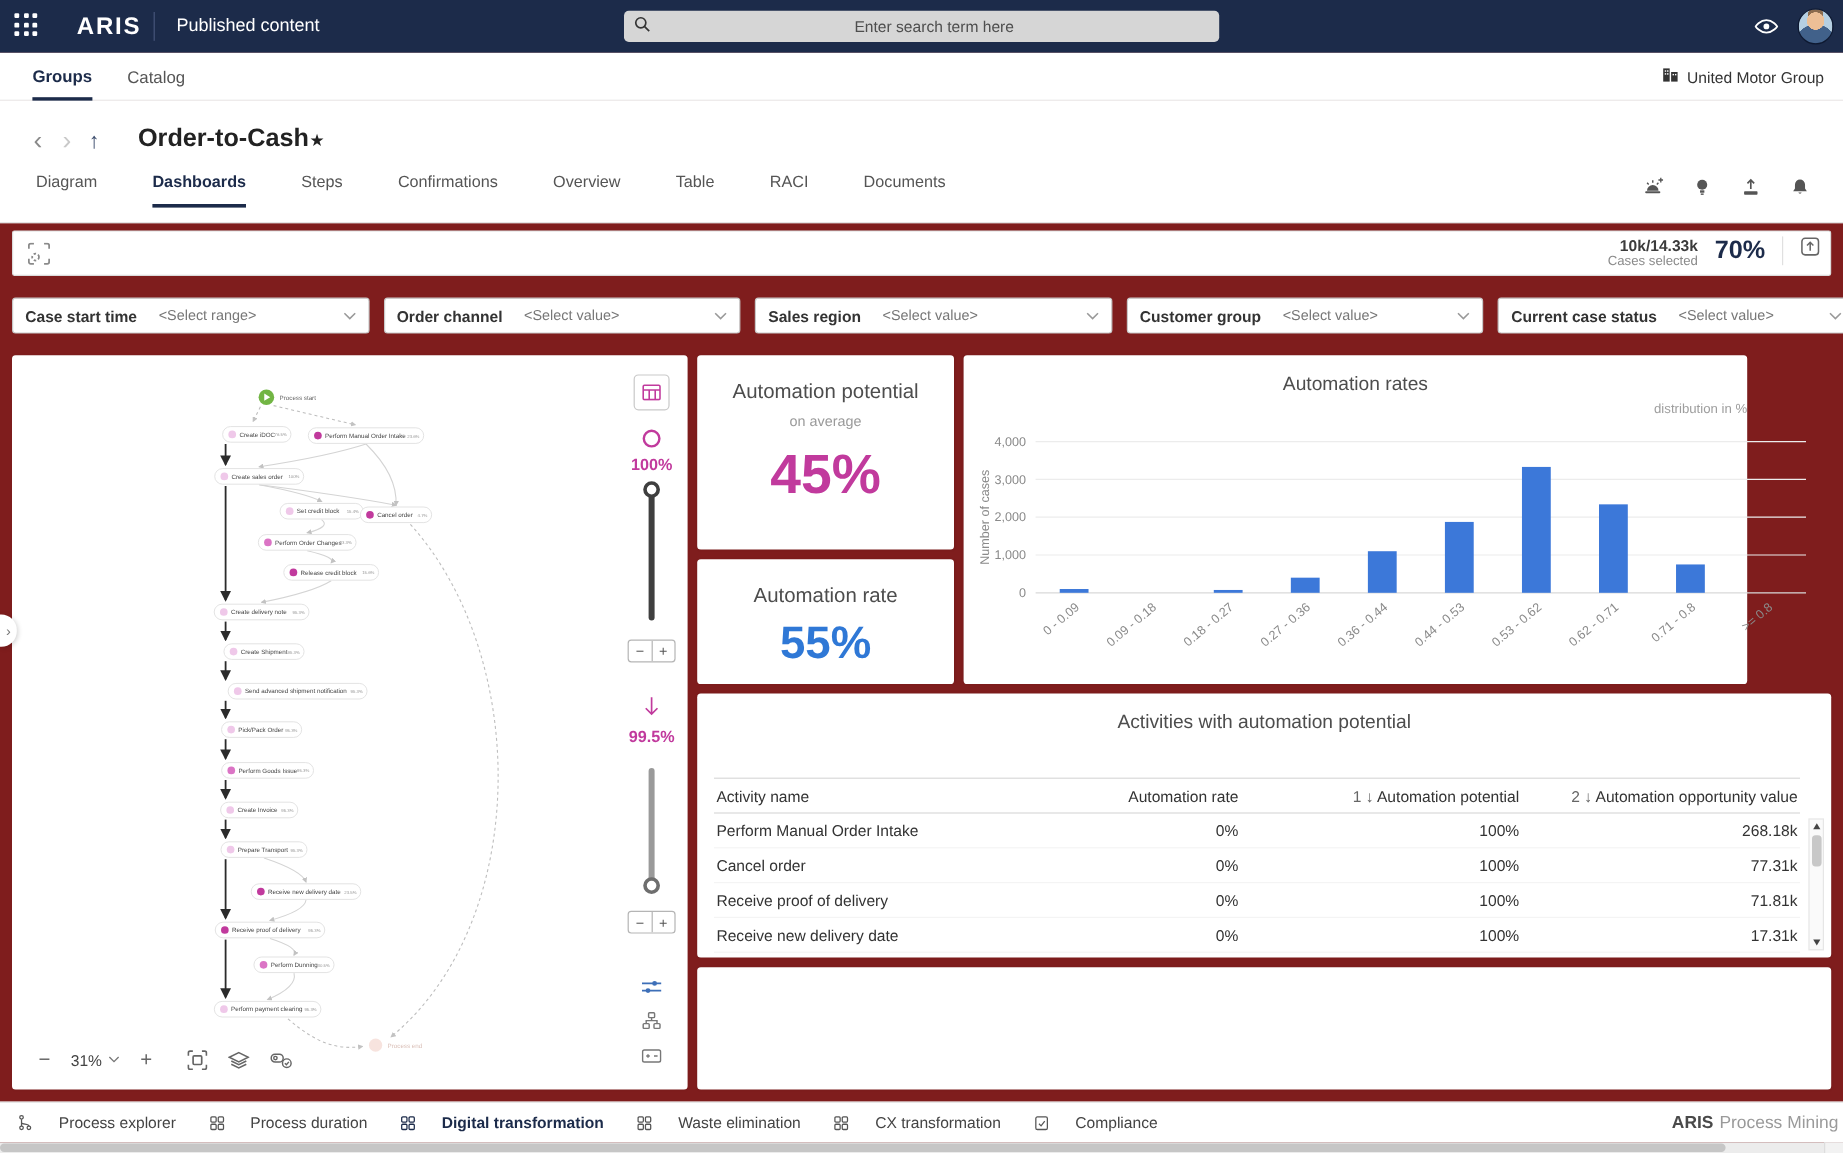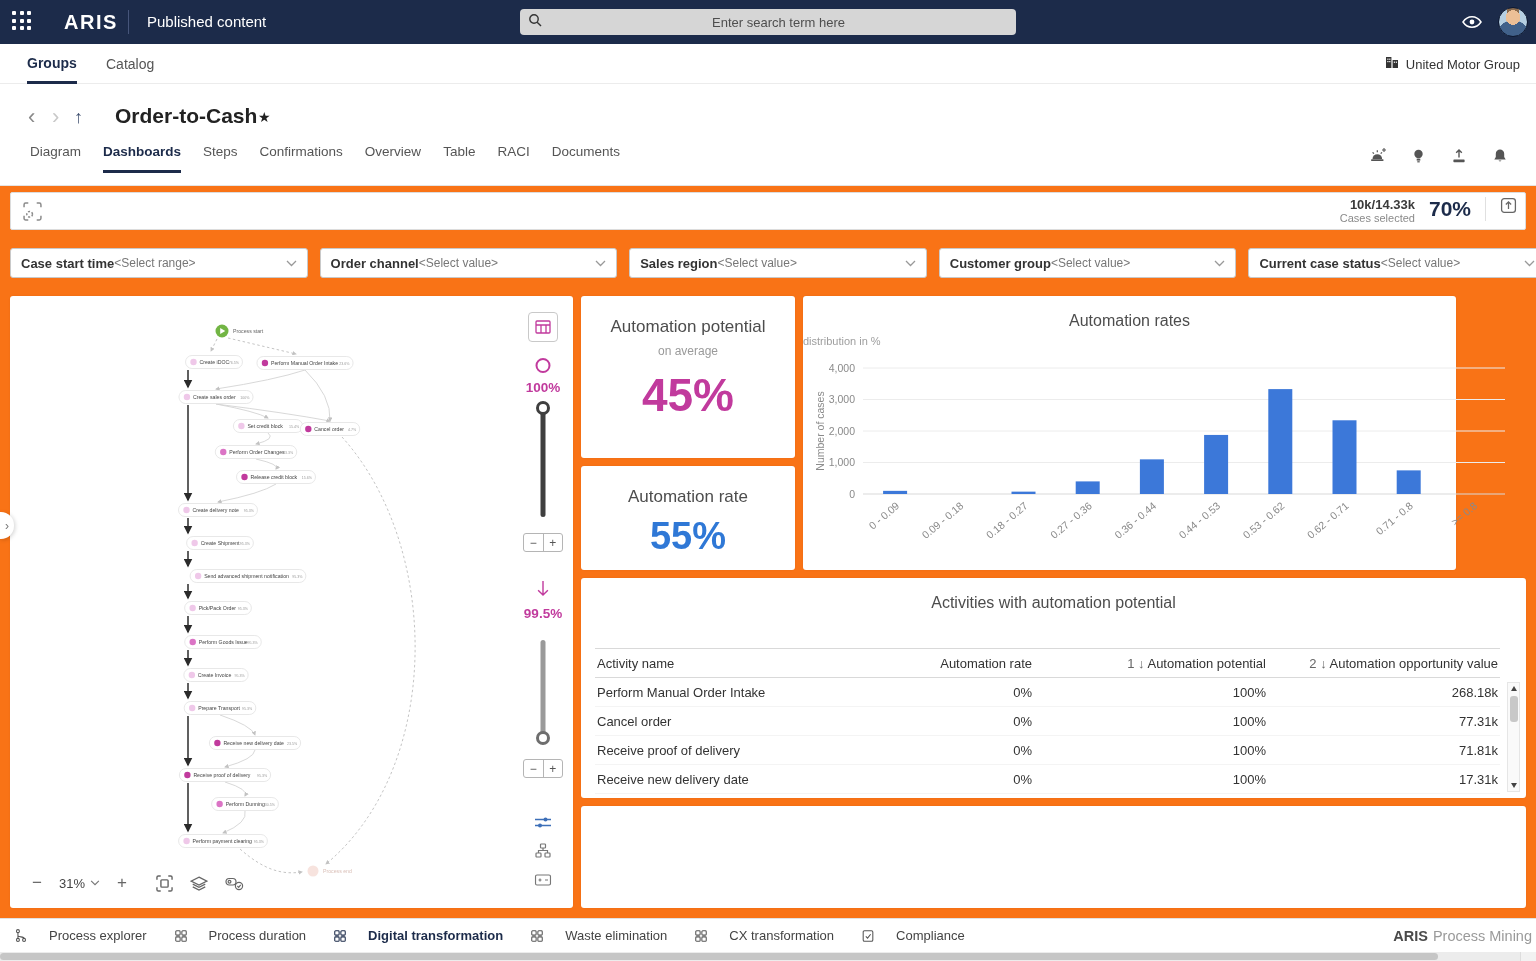--- a/index.html
+++ b/index.html
@@ -1,17 +1,17 @@
 <!DOCTYPE html>
 <html><head>
 <meta charset="utf-8">
 <style>
   * { margin:0; padding:0; box-sizing:border-box; }
   body { font-family:"Liberation Sans", sans-serif; background:#9aa0a6; }
-  .app { position:relative; width:1536px; height:961px; background:#f97316; overflow:hidden; }
+  .app { position:relative; width:1536px; height:961px; background:#7f1d1d; overflow:hidden; }
 
   
   .topbar { position:absolute; left:0; top:0; width:1536px; height:44px; background:#1C2B4A; display:flex; align-items:center; }
   .waffle { position:absolute; left:12px; top:11px; display:grid; grid-template-columns:repeat(3,4px); grid-template-rows:repeat(3,4px); gap:3.5px; cursor:pointer; }
   .waffle i { width:4px; height:4px; background:#fff; border-radius:1px; }
   .brand { position:absolute; left:64px; top:11px; color:#fff; font-size:20px; font-weight:700; letter-spacing:1.5px; }
   .top-div { position:absolute; left:128px; top:10px; width:1px; height:24px; background:#46557a; }
   .section { position:absolute; left:147px; top:13px; color:#fff; font-size:15px; }
   .search { position:absolute; left:520px; top:9px; width:496px; height:26px; background:#d6d6d6; border-radius:4px; display:flex; align-items:center; padding:0 8px; }
   .search input { flex:1; border:0; background:transparent; outline:none; font-size:13px; color:#222; margin-left:7px; font-family:inherit;text-align:center; }
@@ -29,41 +29,41 @@
   .nav-tab { position:absolute; top:0; height:40px; display:flex; align-items:center; font-size:14px; color:#555; cursor:pointer; }
   .nav-tab.active { color:#1C2B4A; font-weight:700; border-bottom:3px solid #1C2B4A; }
   .tenant { position:absolute; right:16px; top:0; height:40px; display:flex; align-items:center; gap:7px; font-size:13px; color:#333; cursor:pointer; }
 
   
   .titlebar { position:absolute; left:0; top:84px; width:1536px; height:102px; background:#fff; border-bottom:1px solid #e4e4e4; }
   .hist { position:absolute; top:22px; font-size:22px; line-height:22px; cursor:pointer; }
   .up-arrow { position:absolute; left:74px; top:24px; font-size:18px; line-height:18px; color:#3E4E6E; font-weight:700; cursor:pointer; }
   .page-title { position:absolute; left:115px; top:20px; font-size:21px; font-weight:600; color:#222; }
   .fav-star { position:absolute; top:25px; font-size:14px; color:#222; cursor:pointer; }
-  .page-tabs { position:absolute; left:30px; top:60px; display:flex; gap:22px; }
+  .page-tabs { position:absolute; left:30px; top:60px; display:flex; gap:46px; }
   .ptab { font-size:13.5px; color:#555; padding-bottom:11px; cursor:pointer; }
   .ptab.active { color:#1C2B4A; font-weight:700; border-bottom:3px solid #1C2B4A; }
   .tb-icons { position:absolute; right:28px; top:64px; display:flex; gap:25px; color:#555; }
   .tb-icons span { cursor:pointer; }
 
   
   .seltool { position:absolute; left:10px; top:192px; width:1516px; height:38px; background:#fff; border:1px solid #dcdcdc; border-radius:2px; display:flex; align-items:center; }
   .scan { margin-left:12px; cursor:pointer; display:flex; }
   .sel-right { margin-left:auto; display:flex; gap:14px; padding-right:8px; }
   .cases { text-align:right; line-height:1.2; }
   .cases .frac { font-size:13px; font-weight:700; color:#3b3b3b; }
   .cases .lbl { font-size:11px; color:#8a8a8a; }
   .sel-pct { font-size:21px; font-weight:700; color:#1C2B4A; }
   .sel-div { width:1px; height:24px; background:#e0e0e0; }
 
   
   .filters { position:absolute; left:10px; top:248px; width:1536px; height:30px; display:flex; gap:12px; }
   .filter { flex:1; background:#fff; border:1px solid #c9c9c9; border-radius:3px; display:flex; align-items:center; padding:0 10px; cursor:pointer; }
   .flabel { font-size:13px; font-weight:700; color:#333; }
-  .fvalue { font-size:12px; color:#777; margin-left:0; }
+  .fvalue { font-size:12px; color:#777; margin-left:18px; }
   .filter svg { margin-left:auto; }
 
   
   .card { position:absolute; background:#fff; border-radius:3px; box-shadow:0 0 2px rgba(0,0,0,.08); }
 
   
   .proc-card { left:10px; top:296px; width:563px; height:612px; }
   .dg-toolbar { position:absolute; left:22px; bottom:15px; display:flex; align-items:center; gap:17px; color:#555; }
   .dg-toolbar .zi { cursor:pointer; display:flex; align-items:center; }
   .zoomtxt { font-size:13px; color:#444; display:flex; align-items:center; gap:5px; }
@@ -97,21 +97,21 @@
   .kpi1 { left:581px; top:296px; width:214px; height:162px; text-align:center; }
   .kpi2 { left:581px; top:466px; width:214px; height:104px; text-align:center; }
   .kpi-title { font-size:17px; color:#4d4d4d; line-height:1.25; padding-top:20px; }
   .kpi-sub { font-size:12px; color:#9a9a9a; margin-top:7px; }
   .kpi-val-lg { font-size:46px; font-weight:700; margin-top:10px; }
   .kpi-val-md { font-size:38px; font-weight:700; margin-top:8px; }
 
   
   .chart-card { left:803px; top:296px; width:653px; height:274px; }
   .c-title { text-align:center; font-size:16px; color:#4d4d4d; padding-top:16px; }
-  .c-sub { text-align:left; font-size:11px; color:#9e9e9e; margin-top:5px; }
+  .c-sub { text-align:right; font-size:11px; color:#9e9e9e; margin-top:5px; }
   .chart-svg { position:absolute; left:8px; top:58px; }
 
   
   .table-card { left:581px; top:578px; width:945px; height:220px; }
   .t-title { text-align:center; font-size:16px; color:#4d4d4d; padding-top:16px; }
   .t-wrap { position:absolute; left:14px; right:26px; top:70px; }
   .t-row { display:grid; grid-template-columns:1fr 166px 234px 232px; align-items:center; }
   .t-head { border-top:1px solid #d9d9d9; border-bottom:1px solid #d9d9d9; height:30px; font-size:13px; color:#333; }
   .t-head .c, .t-row .c { padding:0 2px; }
   .t-row .c2,.t-row .c3,.t-row .c4 { text-align:right; }

